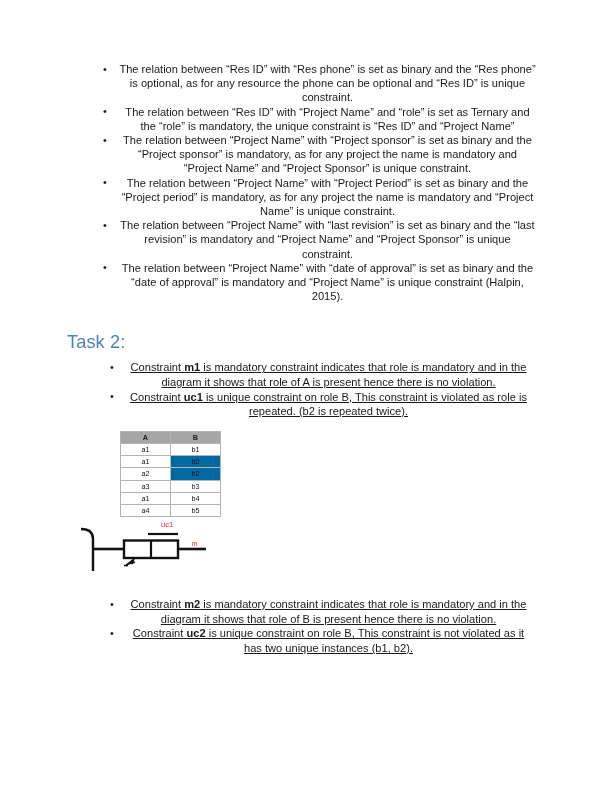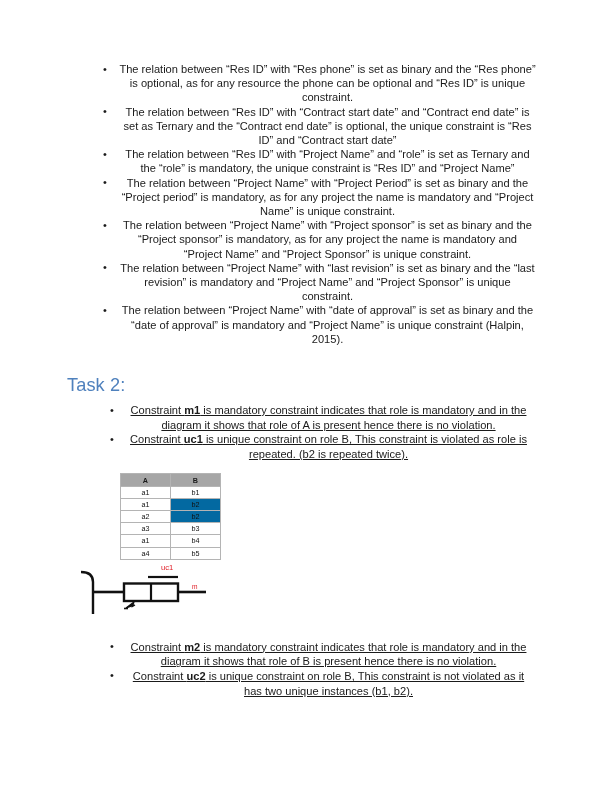--- a/index.html
+++ b/index.html
@@ -147,24 +147,23 @@
   .sp-before-orm { height: 4px; }
   .sp-after-orm { height: 20px; }
 </style>
 </head>
 <body>
 
 <div class="page">
 
   <ul class="bullets top-list">
     <li>The relation between “Res ID” with “Res phone” is set as binary and the “Res phone” is optional, as for any resource the phone can be optional and “Res ID” is unique constraint.</li>
-    <li>The relation between “Res ID” with “Contract start date” and “Contract end date” is set as Ternary and the “Contract end date” is optional, the unique constraint is “Res ID” and “Contract start date”</li>
     <li>The relation between “Res ID” with “Project Name” and “role” is set as Ternary and the “role” is mandatory, the unique constraint is “Res ID” and “Project Name”</li>
+    <li>The relation between “Project Name” with “Project sponsor” is set as binary and the “Project sponsor” is mandatory, as for any project the name is mandatory and “Project Name” and “Project Sponsor” is unique constraint.</li>
     <li>The relation between “Project Name” with “Project Period” is set as binary and the “Project period” is mandatory, as for any project the name is mandatory and “Project Name” is unique constraint.</li>
-    <li>The relation between “Project Name” with “Project sponsor” is set as binary and the “Project sponsor” is mandatory, as for any project the name is mandatory and “Project Name” and “Project Sponsor” is unique constraint.</li>
     <li>The relation between “Project Name” with “last revision” is set as binary and the “last revision” is mandatory and “Project Name” and “Project Sponsor” is unique constraint.</li>
     <li>The relation between “Project Name” with “date of approval” is set as binary and the “date of approval” is mandatory and “Project Name” is unique constraint (Halpin, 2015).</li>
   </ul>
 
   <div class="sp-task2"></div>
 
   <h1 class="heading">Task 2:</h1>
 
   <div class="sp-after-intro"></div>
 

